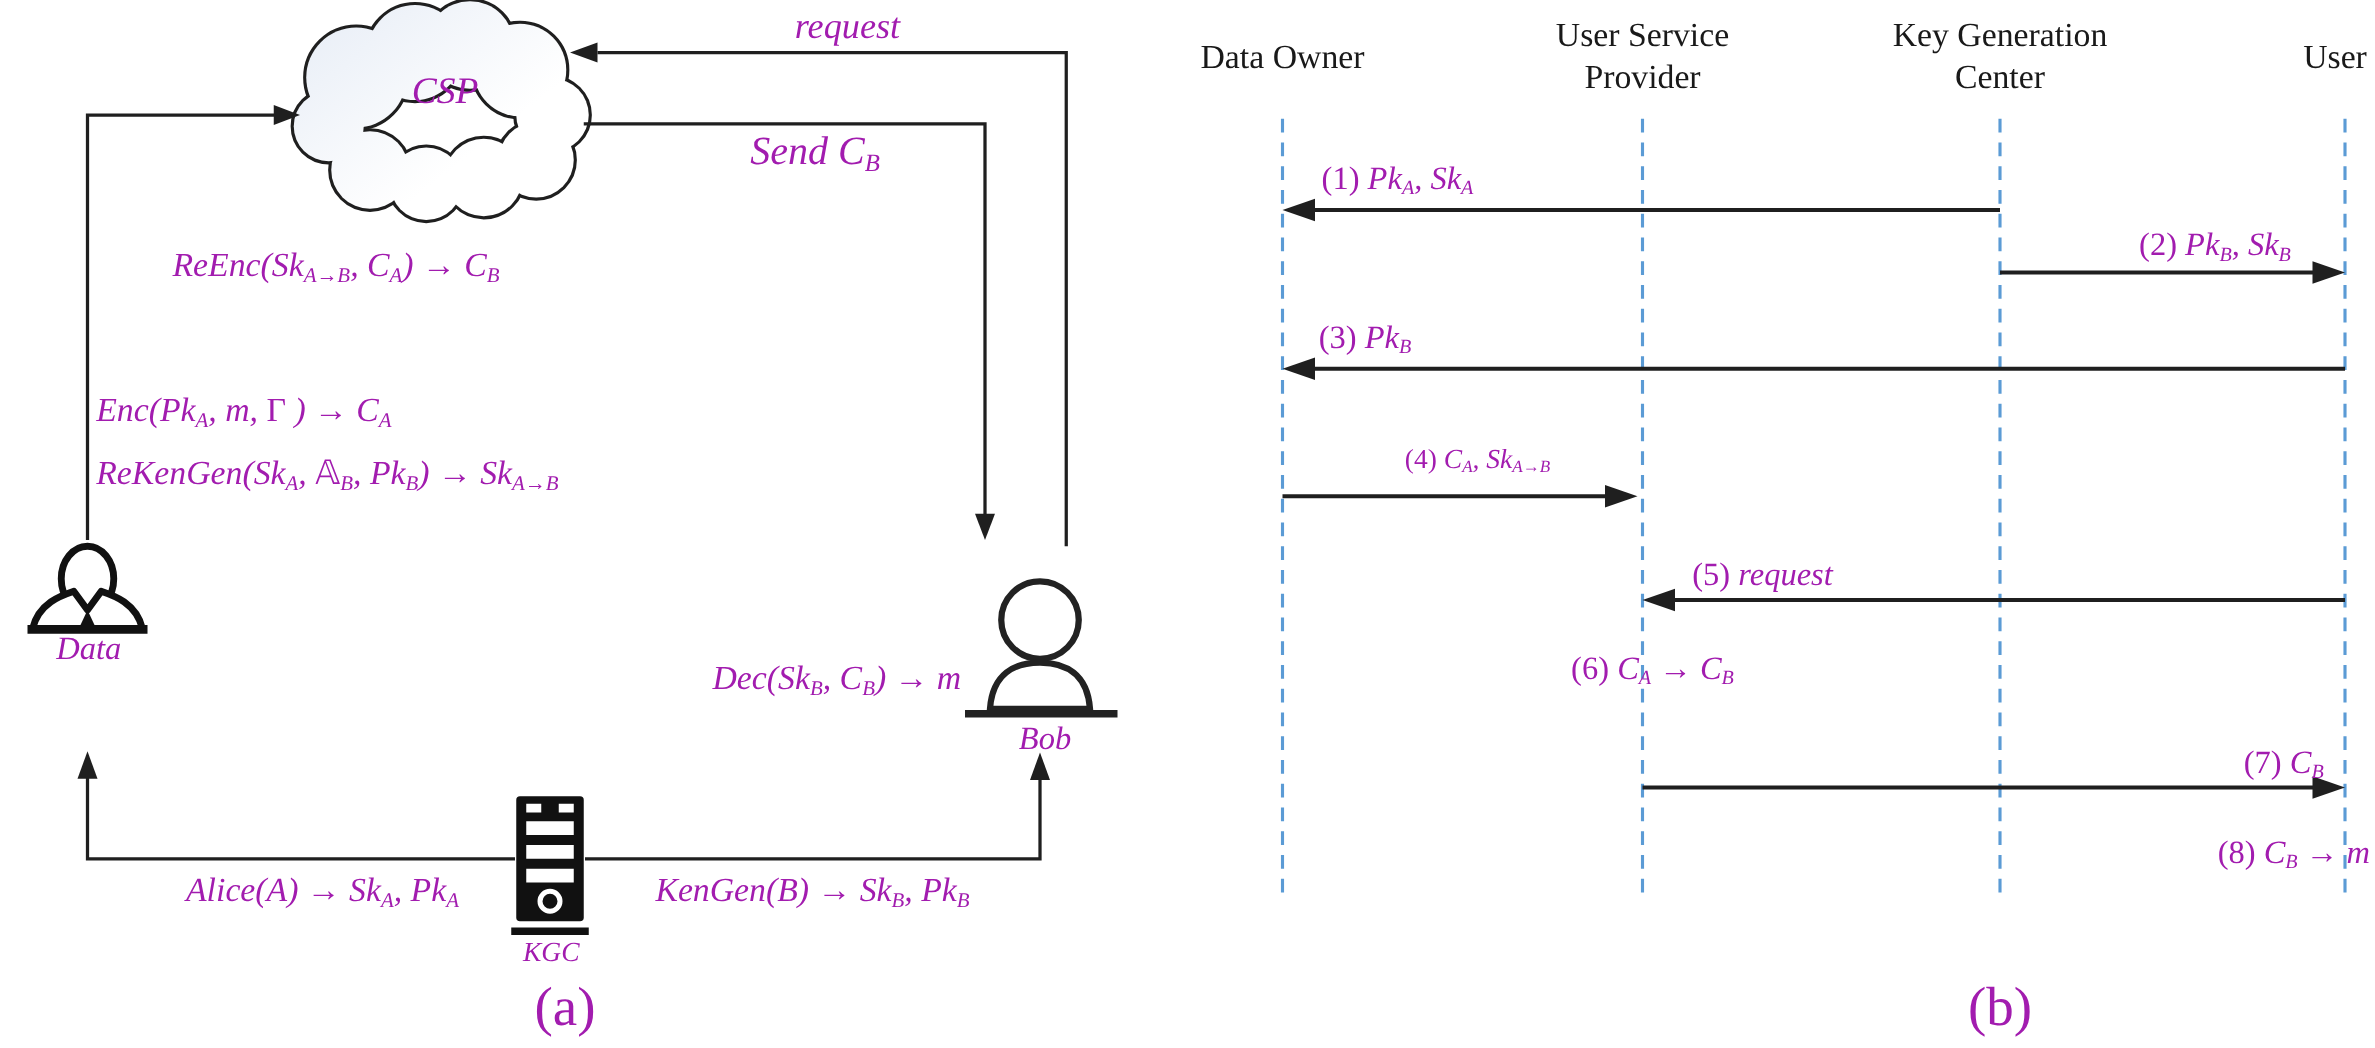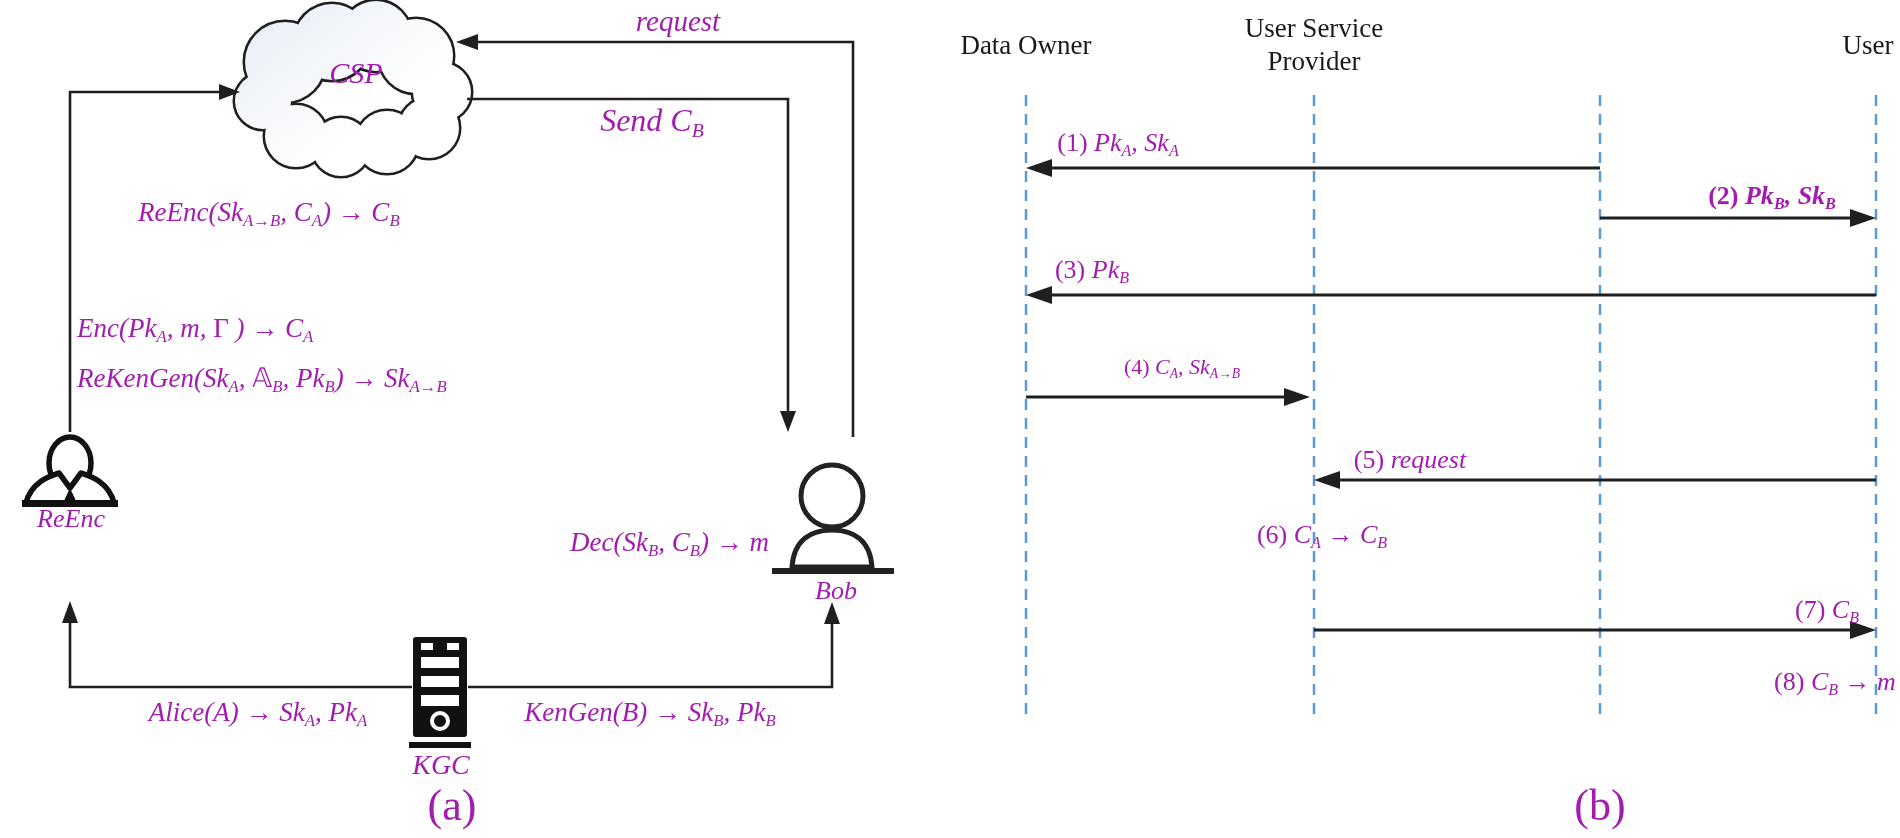--- a/index.html
+++ b/index.html
@@ -147,38 +147,39 @@
   <div class="lbl ctr" style="left:678px;top:5px;font-size:29px;"><i>request</i></div>
 
   <div class="lbl ctr" style="left:652px;top:102px;font-size:32px;"><i>Send C</i><sub>B</sub></div>
 
   <div class="lbl" style="left:77px;top:313px;"><i>Enc(Pk</i><sub>A</sub><i>, m, </i><span>Γ</span><i> ) → C</i><sub>A</sub></div>
 
   <div class="lbl" style="left:77px;top:363px;"><i>ReKenGen(Sk</i><sub>A</sub><i>, </i><span>𝔸</span><sub>B</sub><i>, Pk</i><sub>B</sub><i>) → Sk</i><sub>A→B</sub></div>
 
   <div class="lbl" style="left:570px;top:527px;"><i>Dec(Sk</i><sub>B</sub><i>, C</i><sub>B</sub><i>) → m</i></div>
 
-  <div class="lbl ctr italic" style="left:71px;top:504px;font-size:26px;">ReEnc</div>
+  <div class="lbl ctr italic" style="left:71px;top:504px;font-size:26px;">Data</div>
 
   <div class="lbl ctr italic" style="left:836px;top:576px;font-size:26px;">Bob</div>
 
-  <div class="lbl ctr italic" style="left:441px;top:749px;font-size:28px;">KGC</div>
+  <div class="lbl ctr italic" style="left:441px;top:749px;font-size:22px;">KGC</div>
 
   <div class="lbl ctr" style="left:258px;top:697px;"><i>Alice(A) → Sk</i><sub>A</sub><i>, Pk</i><sub>A</sub></div>
 
   <div class="lbl ctr" style="left:650px;top:697px;"><i>KenGen(B) → Sk</i><sub>B</sub><i>, Pk</i><sub>B</sub></div>
 
   <div class="lbl ctr cap" style="left:452px;top:781px;">(a)</div>
 
   <div class="hdr" style="left:1026px;top:8px;">Data Owner</div>
   <div class="hdr" style="left:1314px;top:8px;">User Service Provider</div>
+  <div class="hdr" style="left:1600px;top:8px;">Key Generation Center</div>
   <div class="hdr" style="left:1868px;top:8px;">User</div>
 
   <div class="lbl ctr" style="left:1118px;top:128px;font-size:26px;"><span>(1) </span><i>Pk</i><sub>A</sub><i>, Sk</i><sub>A</sub></div>
-  <div class="lbl ctr" style="left:1772px;top:181px;font-size:26px;font-weight:bold;"><span>(2) </span><i>Pk</i><sub>B</sub><i>, Sk</i><sub>B</sub></div>
+  <div class="lbl ctr" style="left:1772px;top:181px;font-size:26px;"><span>(2) </span><i>Pk</i><sub>B</sub><i>, Sk</i><sub>B</sub></div>
   <div class="lbl ctr" style="left:1092px;top:255px;font-size:26px;"><span>(3) </span><i>Pk</i><sub>B</sub></div>
   <div class="lbl ctr" style="left:1182px;top:354px;font-size:22px;"><span>(4) </span><i>C</i><sub>A</sub><i>, Sk</i><sub>A→B</sub></div>
   <div class="lbl ctr" style="left:1410px;top:445px;font-size:26px;"><span>(5) </span><i>request</i></div>
   <div class="lbl ctr" style="left:1322px;top:520px;font-size:26px;"><span>(6) </span><i>C</i><sub>A</sub><i> → C</i><sub>B</sub></div>
   <div class="lbl ctr" style="left:1827px;top:595px;font-size:26px;"><span>(7) </span><i>C</i><sub>B</sub></div>
   <div class="lbl ctr" style="left:1835px;top:667px;font-size:26px;"><span>(8) </span><i>C</i><sub>B</sub><i> → m</i></div>
 
   <div class="lbl ctr cap" style="left:1600px;top:781px;">(b)</div>
 
 </div>

